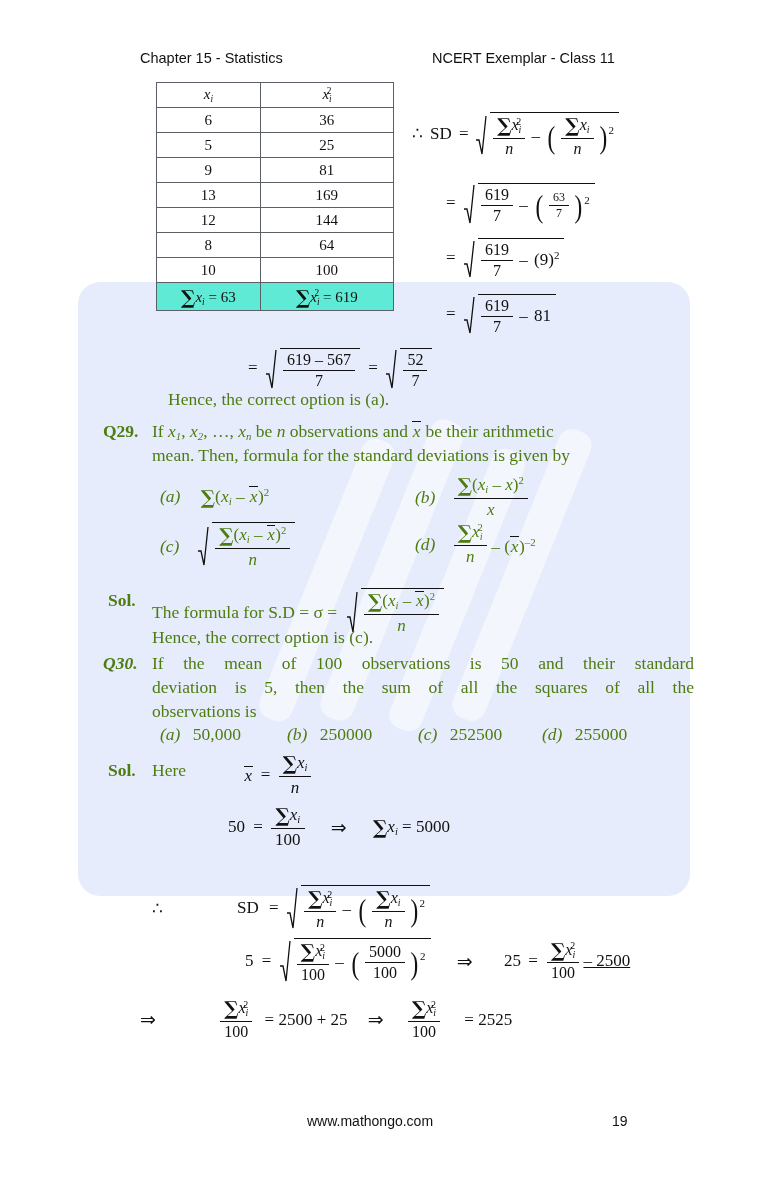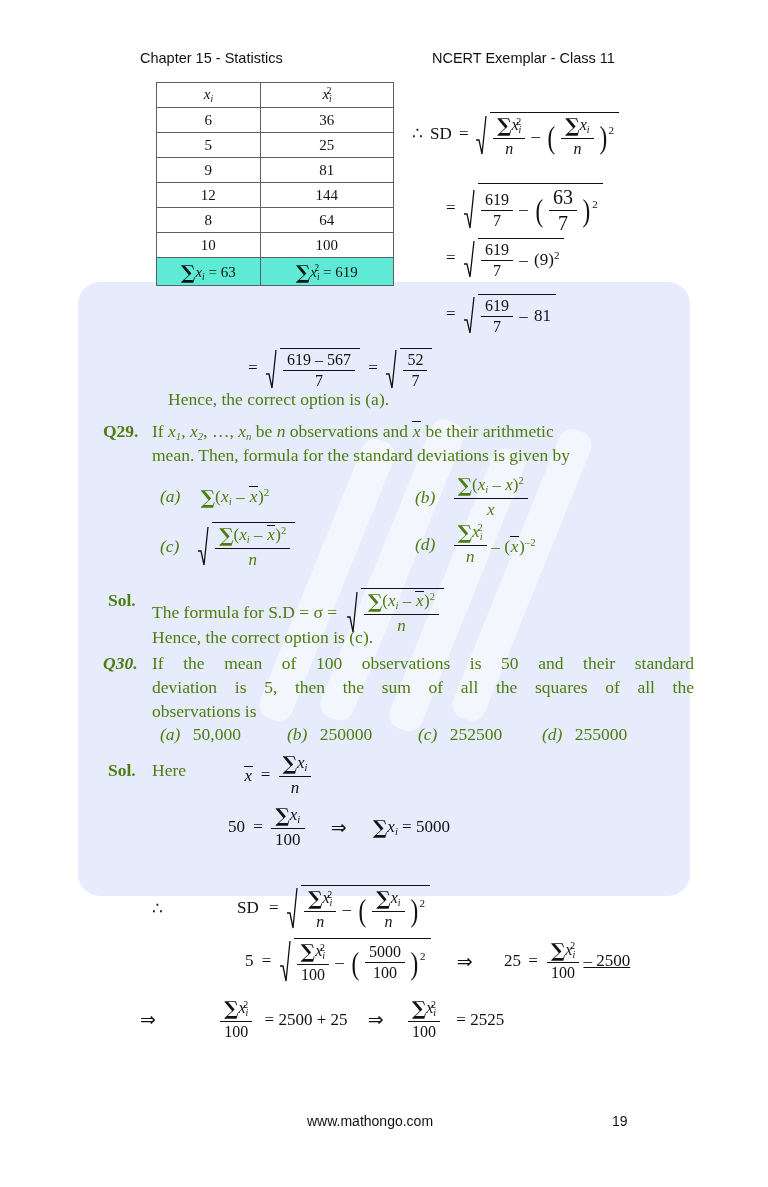--- a/index.html
+++ b/index.html
@@ -149,20 +149,24 @@
           </tr>
       <tr>
             <td class="c1">5</td>
             <td class="c2">25</td>
           </tr>
       <tr>
             <td class="c1">9</td>
             <td class="c2">81</td>
           </tr>
       <tr>
+            <td class="c1">13</td>
+            <td class="c2">169</td>
+          </tr>
+      <tr>
             <td class="c1">12</td>
             <td class="c2">144</td>
           </tr>
       <tr>
             <td class="c1">8</td>
             <td class="c2">64</td>
           </tr>
       <tr>
             <td class="c1">10</td>
             <td class="c2">100</td>
@@ -214,21 +218,21 @@
               <path d="M0 26 L3 26 L6 40 L10 2" stroke="#111" stroke-width="1.3" fill="none"></path>
             </svg>
         </span>
         <span class="body">
           <span class="frac" style="font-size:16px;">
             <span class="num">619</span>
             <span class="den">7</span>
           </span>
           <span style="margin:0 2px;">–</span>
           <span class="paren">(</span>
-          <span class="frac" style="font-size:20px;">
+          <span class="frac" style="font-size:12px;">
             <span class="num">63</span>
             <span class="den">7</span>
           </span>
           <span class="paren">)</span><span class="sup" style="font-size:11px;">2</span>
         </span>
       </span>
     </div>
 
     <div class="abs" style="left:446px;top:238px;font-size:17px;">
       <span>=</span>
@@ -478,21 +482,21 @@
       <span class="frac" style="margin-left:60px;font-size:16px;">
         <span class="num"><span class="sum">∑</span><span class="it">x</span><span class="sub">i</span><span class="sup" style="margin-left:-5px">2</span></span>
         <span class="den">100</span>
       </span>
       <span style="vertical-align:middle;margin-left:8px;">= 2500 + 25</span>
       <span style="vertical-align:middle;margin-left:16px;font-size:19px;">⇒</span>
       <span class="frac" style="margin-left:20px;font-size:16px;">
         <span class="num"><span class="sum">∑</span><span class="it">x</span><span class="sub">i</span><span class="sup" style="margin-left:-5px">2</span></span>
         <span class="den">100</span>
       </span>
-      <span style="vertical-align:middle;margin-left:12px;">= 2525</span>
+      <span style="vertical-align:middle;margin-left:20px;">= 2525</span>
     </div>
 
     <div class="footer">
       <span class="site">www.mathongo.com</span>
       <span class="pg">19</span>
     </div>
 
   </div>
 </div>
 

